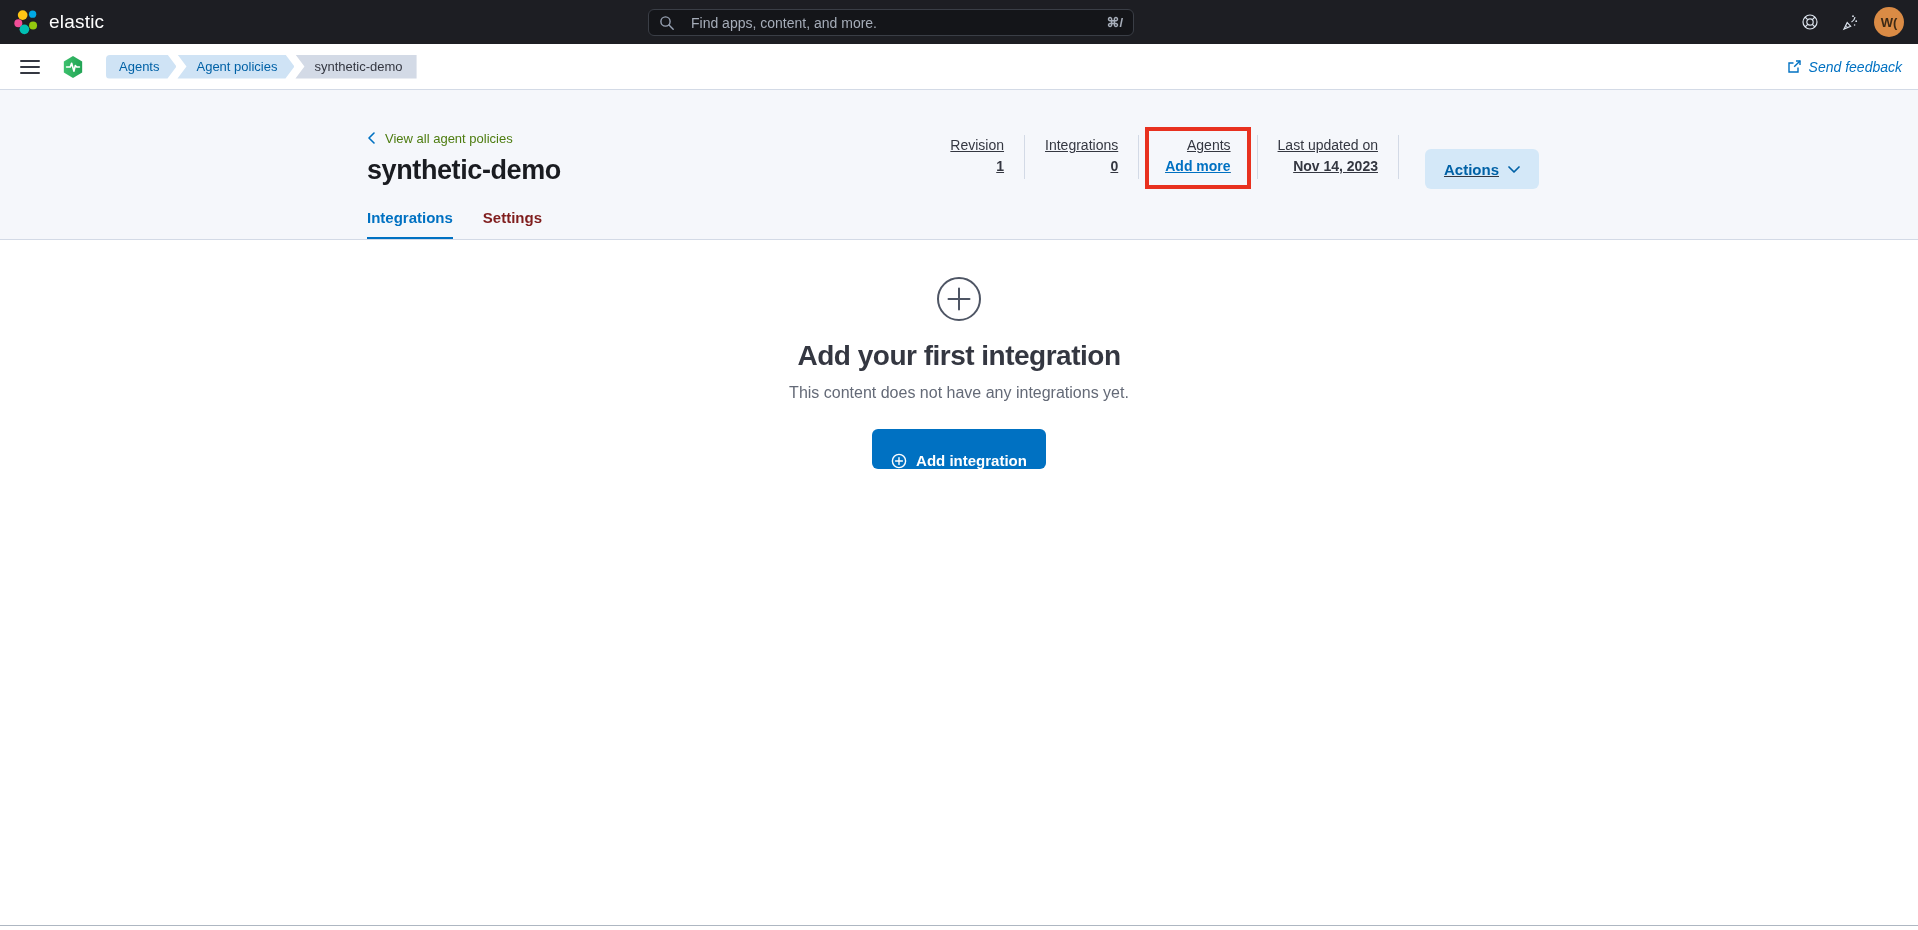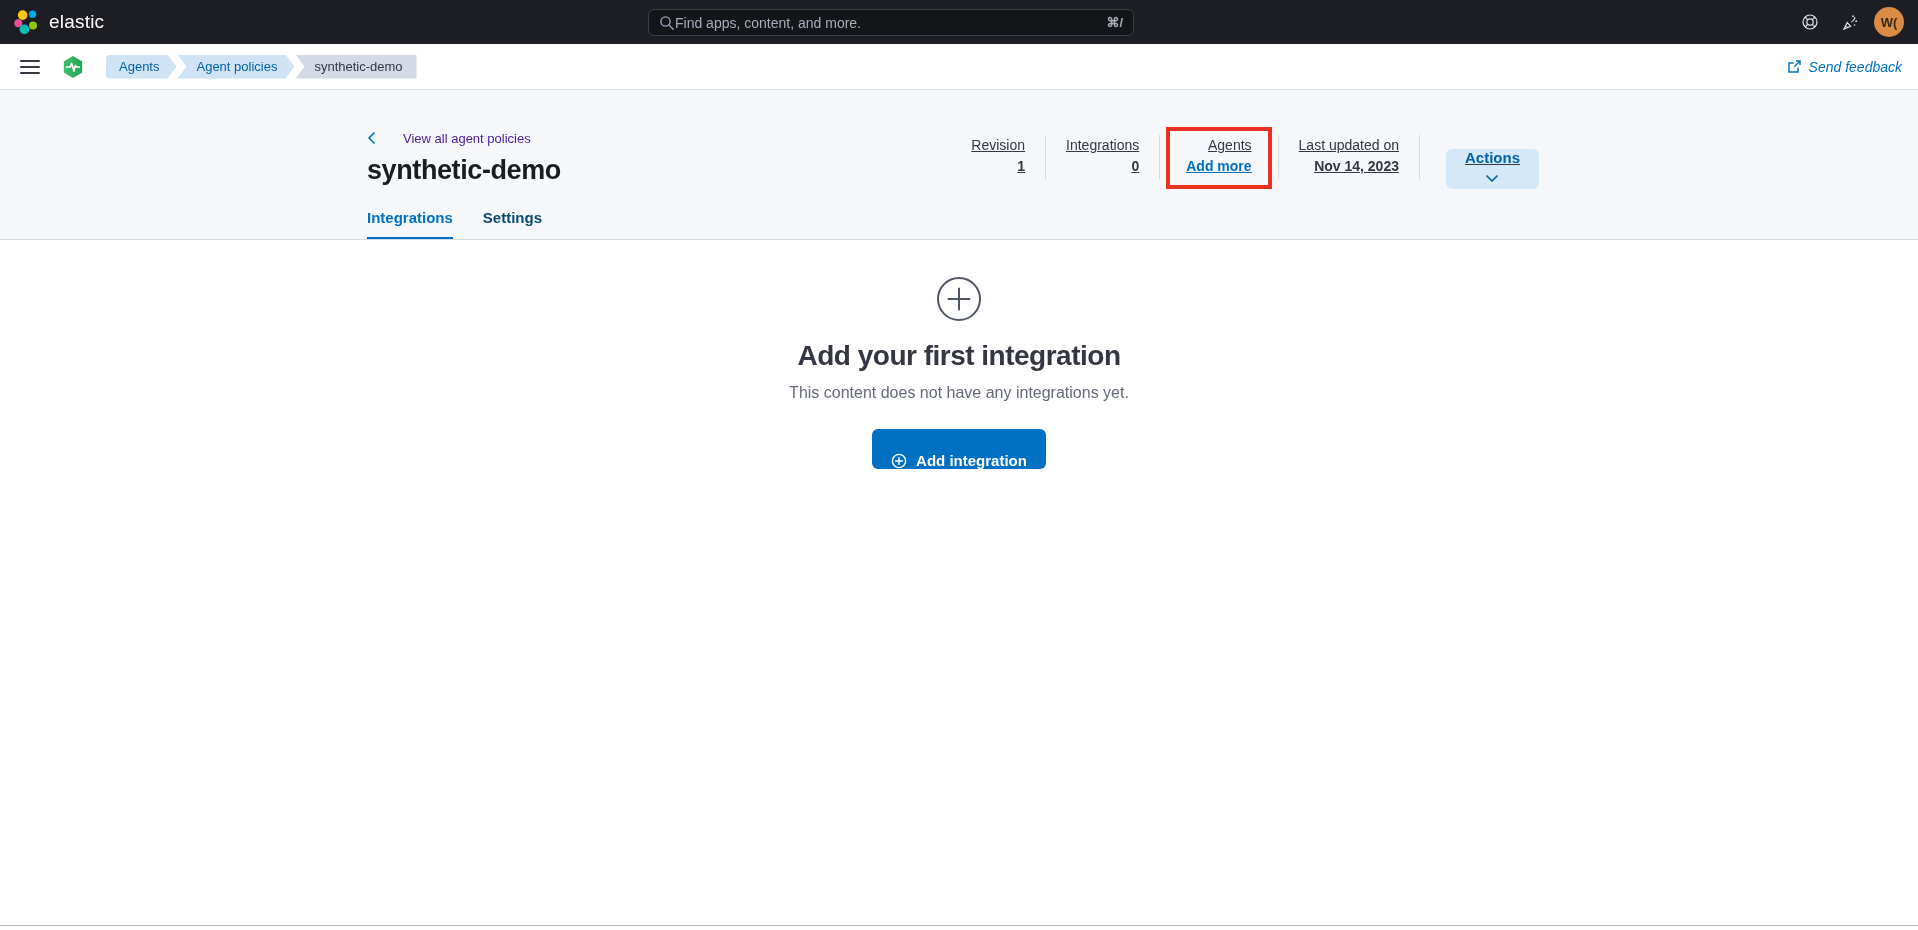--- a/index.html
+++ b/index.html
@@ -22,21 +22,21 @@
   .logo { display: flex; align-items: center; gap: 9px; }
   .logo-text { color: #ffffff; font-size: 19px; font-weight: 500; letter-spacing: 0.2px; }
   .searchbox {
     position: absolute;
     left: 648px; top: 9px;
     width: 486px; height: 27px;
     background: #141519;
     border: 1px solid #3a3e46;
     border-radius: 6px;
     display: flex; align-items: center;
-    padding: 0 10px; gap: 0;
+    padding: 0 10px; gap: 16px;
   }
   .searchbox input {
     flex: 1; background: transparent; border: none; outline: none;
     font-family: "Liberation Sans", sans-serif;
     font-size: 14px; color: #dfe5ef;
   }
   .searchbox input::placeholder { color: #a6adb9; opacity: 1; }
   .search-shortcut { color: #a6adb9; font-size: 13px; font-weight: 600; }
   .top-icons { margin-left: auto; display: flex; align-items: center; gap: 8px; }
   .icon-btn {
@@ -89,31 +89,31 @@
   .page-header {
     height: 150px;
     background: #f5f7fb;
     border-bottom: 1px solid #d3dae6;
   }
   .header-inner {
     width: 1184px; margin: 0 auto; position: relative;
     padding-top: 40px; height: 100%;
   }
   .back-link {
-    display: inline-flex; align-items: center; gap: 27px;
-    color: #4c1d95; font-size: 13px; font-weight: 500;
+    display: inline-flex; align-items: center; gap: 9px;
+    color: #4d7c0f; font-size: 13px; font-weight: 500;
     text-decoration: none; cursor: pointer;
   }
   .policy-title {
     margin-top: 7px;
     font-size: 27px; font-weight: 700; color: #1a1c21; letter-spacing: -0.4px;
   }
   .tabs { position: absolute; left: 0; bottom: 0; display: flex; gap: 30px; }
   .tab {
-    font-size: 15px; font-weight: 600; color: #0c4a6e;
+    font-size: 15px; font-weight: 600; color: #7f1d1d;
     padding-bottom: 11px; cursor: pointer; border-bottom: 2px solid transparent;
   }
   .tab.active { color: #0071c2; border-bottom-color: #0071c2; }
 
   .header-right { position: absolute; top: 47px; right: 12px; display: flex; align-items: flex-end; text-decoration: underline; }
   .stats { display: flex; align-items: flex-start; }
   .stat { text-align: right; padding: 0 20px; }
   .stat .stat-label { font-size: 14px; color: #343741; line-height: 17px; }
   .stat .stat-value { font-size: 14px; font-weight: 700; color: #343741; margin-top: 4px; line-height: 17px; }
   .stat .stat-link {
@@ -127,21 +127,21 @@
     margin: -10px 6px 0;
   }
   .red-box .stat { padding: 0 12px; }
   .actions-btn {
     margin-left: 26px; margin-top: -4px;
     height: 40px; padding: 0 19px;
     background: #d4e8f8; color: #0061a6;
     border: none; border-radius: 6px; cursor: pointer;
     font-family: "Liberation Sans", sans-serif;
     font-size: 15px; font-weight: 600;
-    display: inline-flex; align-items: center; gap: 9px; flex-direction: column;
+    display: inline-flex; align-items: center; gap: 9px;
   }
 
   
   .main { height: 685px; background: #ffffff; }
   .empty-state { padding-top: 36px; text-align: center; }
   .empty-title { margin-top: 14px; font-size: 28px; font-weight: 700; color: #343741; letter-spacing: -0.5px; }
   .empty-desc { margin-top: 12px; font-size: 16px; color: #646a77; }
   .add-integration-btn {
     margin-top: 27px;
     height: 40px; padding: 0 19px;

